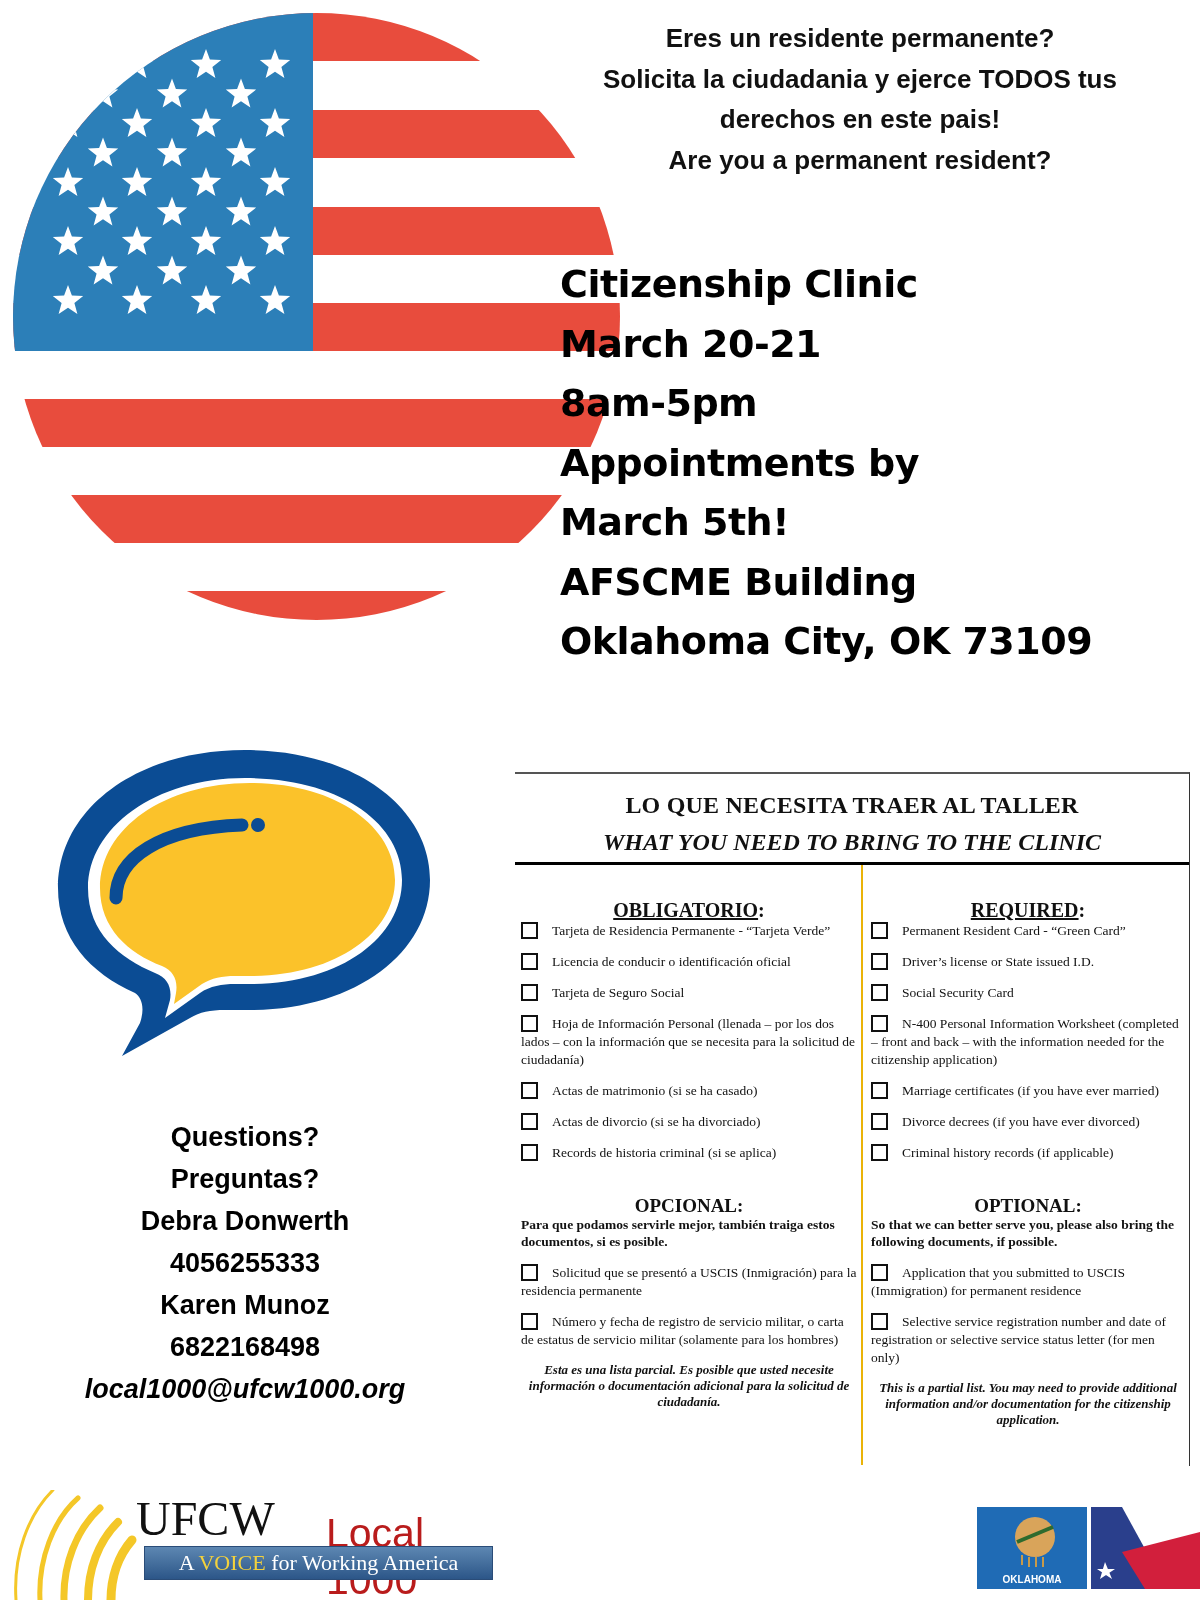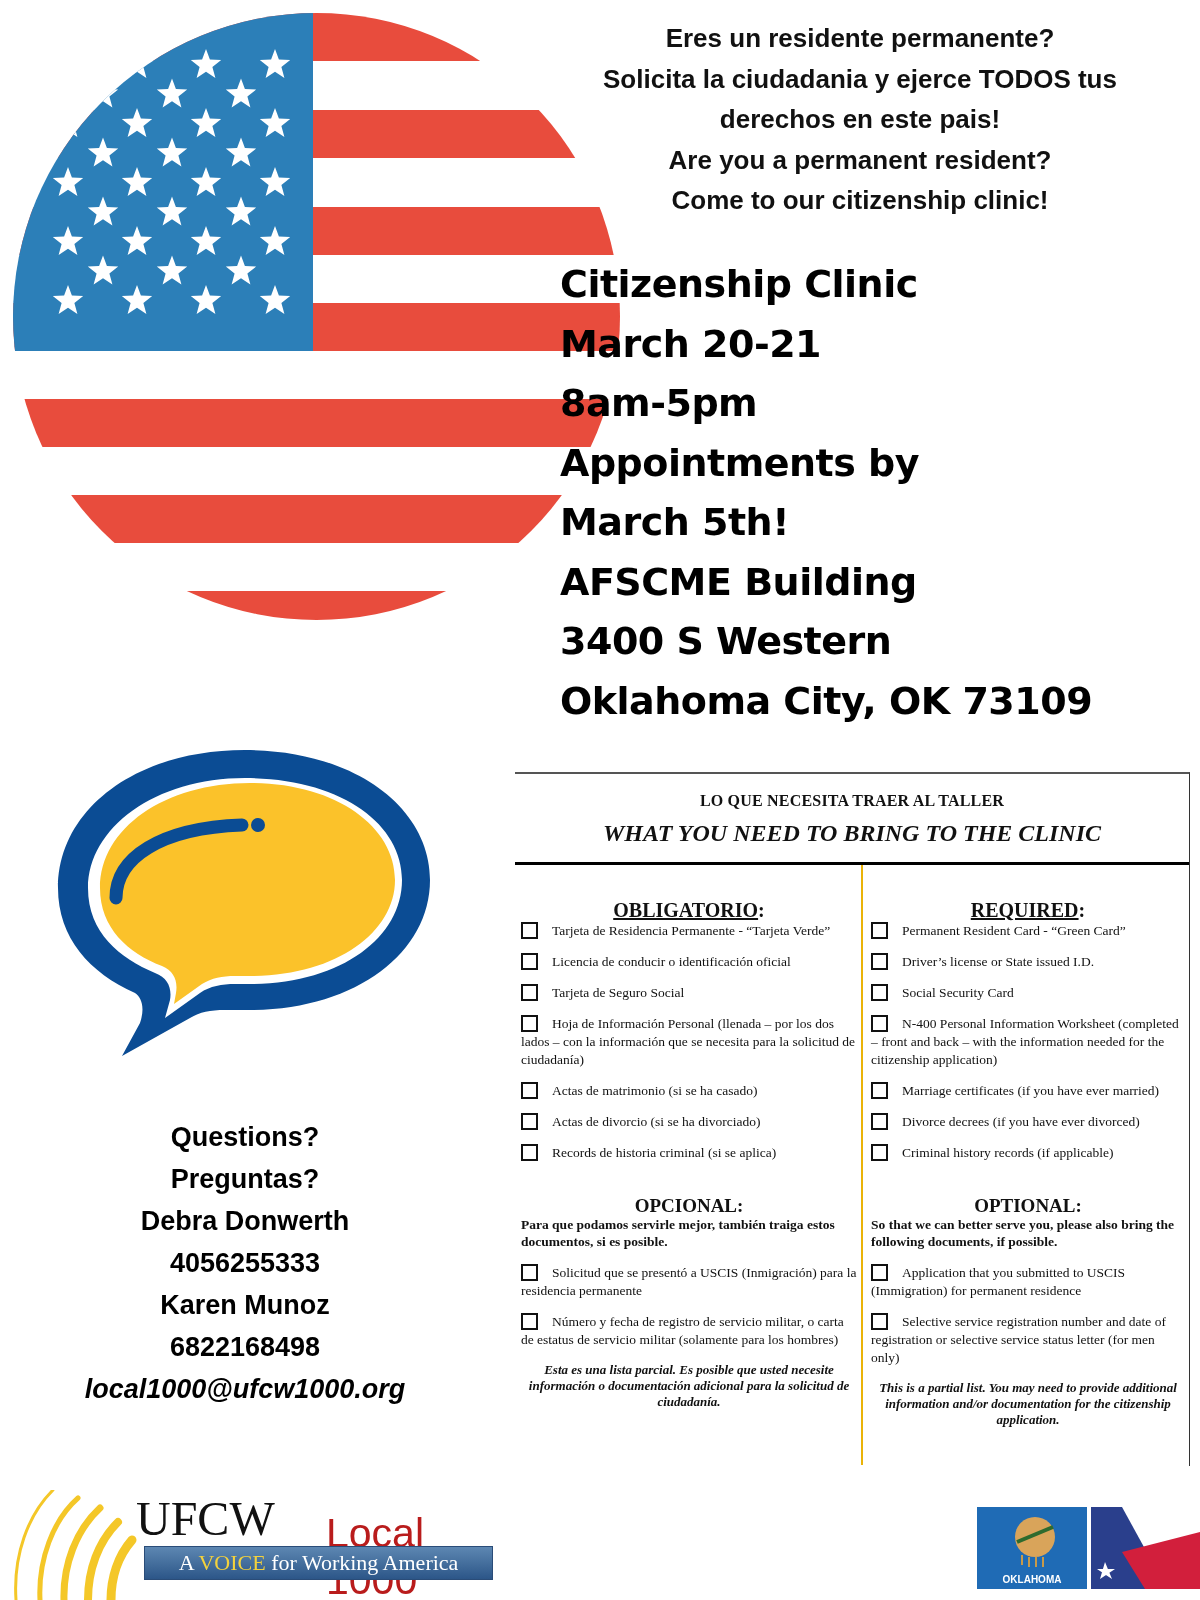--- a/index.html
+++ b/index.html
@@ -7,21 +7,21 @@
   .abs { position:absolute; }
   #flag { left:13px; top:13px; width:607px; height:607px; }
   #intro { left:550px; top:18px; width:620px; text-align:center; font-family:"Liberation Sans", sans-serif; font-weight:bold; font-size:26px; line-height:40.5px; color:#111; }
   #event { left:560px; top:255px; width:600px; text-align:left; font-family:"DejaVu Sans", sans-serif; font-weight:bold; font-size:38px; line-height:59.5px; color:#000; letter-spacing:-0.5px; }
   #bubble { left:50px; top:738px; width:390px; height:340px; }
   #contact { left:60px; top:1116px; width:370px; text-align:center; font-family:Liberation Sans, sans-serif; font-weight:bold; font-size:27px; line-height:42px; }
   #contact .email { font-style:italic; }
   
   #checklist { left:515px; top:772px; width:674px; height:692px; border-top:2px solid #555; border-right:1px solid #333; font-family:"Liberation Serif", serif; font-size:13.5px; color:#111; }
   #checklist .head { height:88px; border-bottom:3px solid #000; text-align:center; }
-  #checklist .head .h1 { font-size:16px; font-weight:bold; padding-top:18px; letter-spacing:0.2px; }
+  #checklist .head .h1 { font-size:24px; font-weight:bold; padding-top:18px; letter-spacing:0.2px; }
   #checklist .head .h2 { font-size:24px; font-weight:bold; font-style:italic; padding-top:10px; }
   #checklist .cols { display:flex; height:600px; }
   #checklist .col { width:346px; padding:0 4px 0 6px; box-sizing:border-box; position:relative; }
   #checklist .col.right { width:328px; border-left:2px solid #eab308; padding-left:8px; }
   .sec-title { text-align:center; font-size:20px; font-weight:bold; margin-top:34px; }
   .sec-title span { text-decoration:underline; }
   .item { position:relative; padding-left:0; margin-bottom:13px; line-height:18px; text-indent:31px; }
   .item .cb { position:absolute; left:0; top:0; width:13px; height:13px; border:2px solid #111; text-indent:0; }
   .opt-title { text-align:center; font-size:19px; font-weight:bold; margin-top:34px; line-height:20px; }
   .opt-intro { font-weight:bold; font-size:13.5px; line-height:17px; margin-bottom:14px; }
@@ -89,31 +89,29 @@
         <polygon points="262.0,272.0 265.9,282.6 277.2,283.1 268.4,290.1 271.4,300.9 262.0,294.7 252.6,300.9 255.6,290.1 246.8,283.1 258.1,282.6"></polygon>
       </g>
   </g>
 </svg>
 
 <div id="intro" class="abs">
   <div>Eres un residente permanente?</div>
   <div>Solicita la ciudadania y ejerce TODOS tus</div>
   <div>derechos en este pais!</div>
   <div>Are you a permanent resident?</div>
-  <div>Come to our citizenship clinic!</div>
 </div>
 
 <div id="event" class="abs">
   <div>Citizenship Clinic</div>
   <div>March 20-21</div>
   <div>8am-5pm</div>
   <div>Appointments by</div>
   <div>March 5th!</div>
   <div>AFSCME Building</div>
-  <div>3400 S Western</div>
   <div>Oklahoma City, OK 73109</div>
 </div>
 
 <svg id="bubble" class="abs" viewBox="0 0 390 340">
   <path d="M195 12 C 85 12, 8 72, 8 150 C 8 200, 40 235, 85 255 C 92 260, 95 270, 90 285 L 72 318 L 140 280 C 150 274, 160 272, 175 272 L 200 272 C 305 272, 380 215, 380 142 C 380 70, 305 12, 195 12 Z" fill="#0B4C94"></path>
   <path d="M195 40 C 105 40, 38 90, 38 150 C 38 195, 70 220, 105 235 C 118 240, 122 250, 120 262 L 115 280 L 150 255 C 160 248, 172 246, 185 246 L 200 246 C 290 246, 352 200, 352 142 C 352 85, 290 40, 195 40 Z" fill="#fff"></path>
   <path d="M200 45 C 115 45, 50 90, 50 150 C 50 190, 78 215, 112 228 C 124 233, 128 243, 126 255 L 124 266 L 152 246 C 162 240, 172 238, 185 238 L 200 238 C 285 238, 345 195, 345 142 C 345 88, 285 45, 200 45 Z" fill="#FBC22A"></path>
   <path d="M66 160 C 66 120, 110 90, 192 87" stroke="#0B4C94" stroke-width="13" stroke-linecap="round" fill="none"></path>
   <circle cx="208" cy="87" r="7" fill="#0B4C94"></circle>
 </svg>

